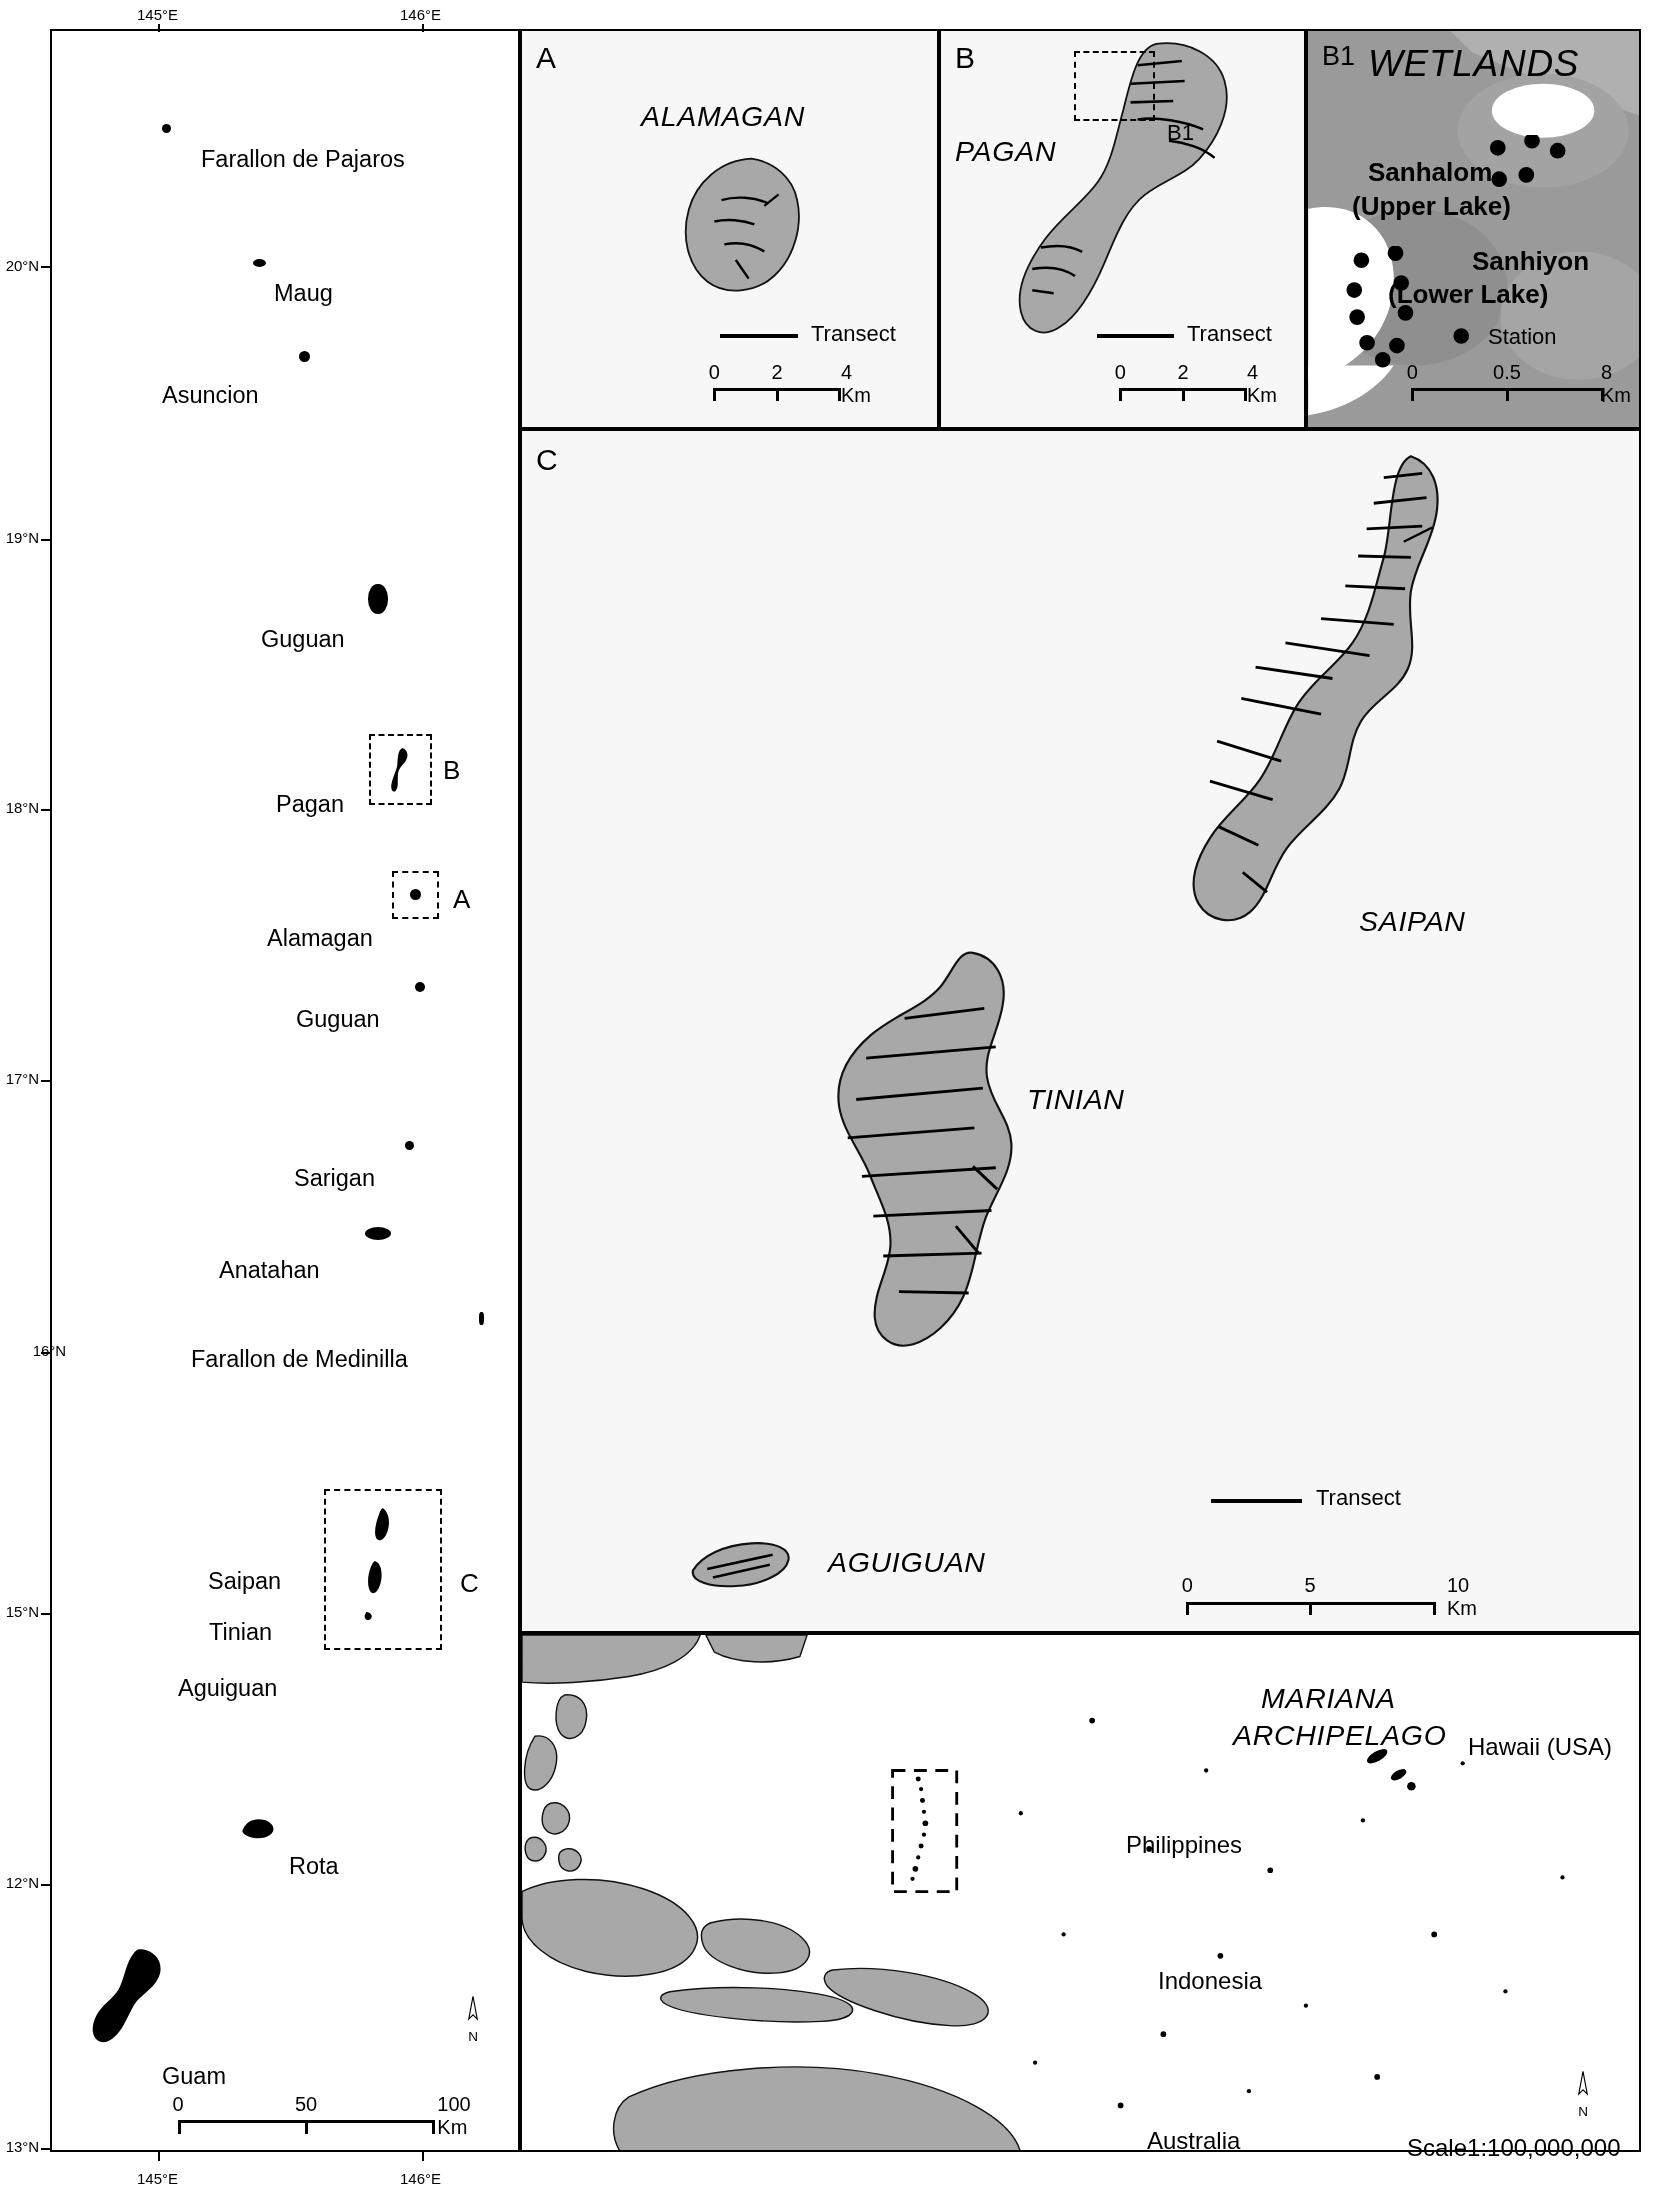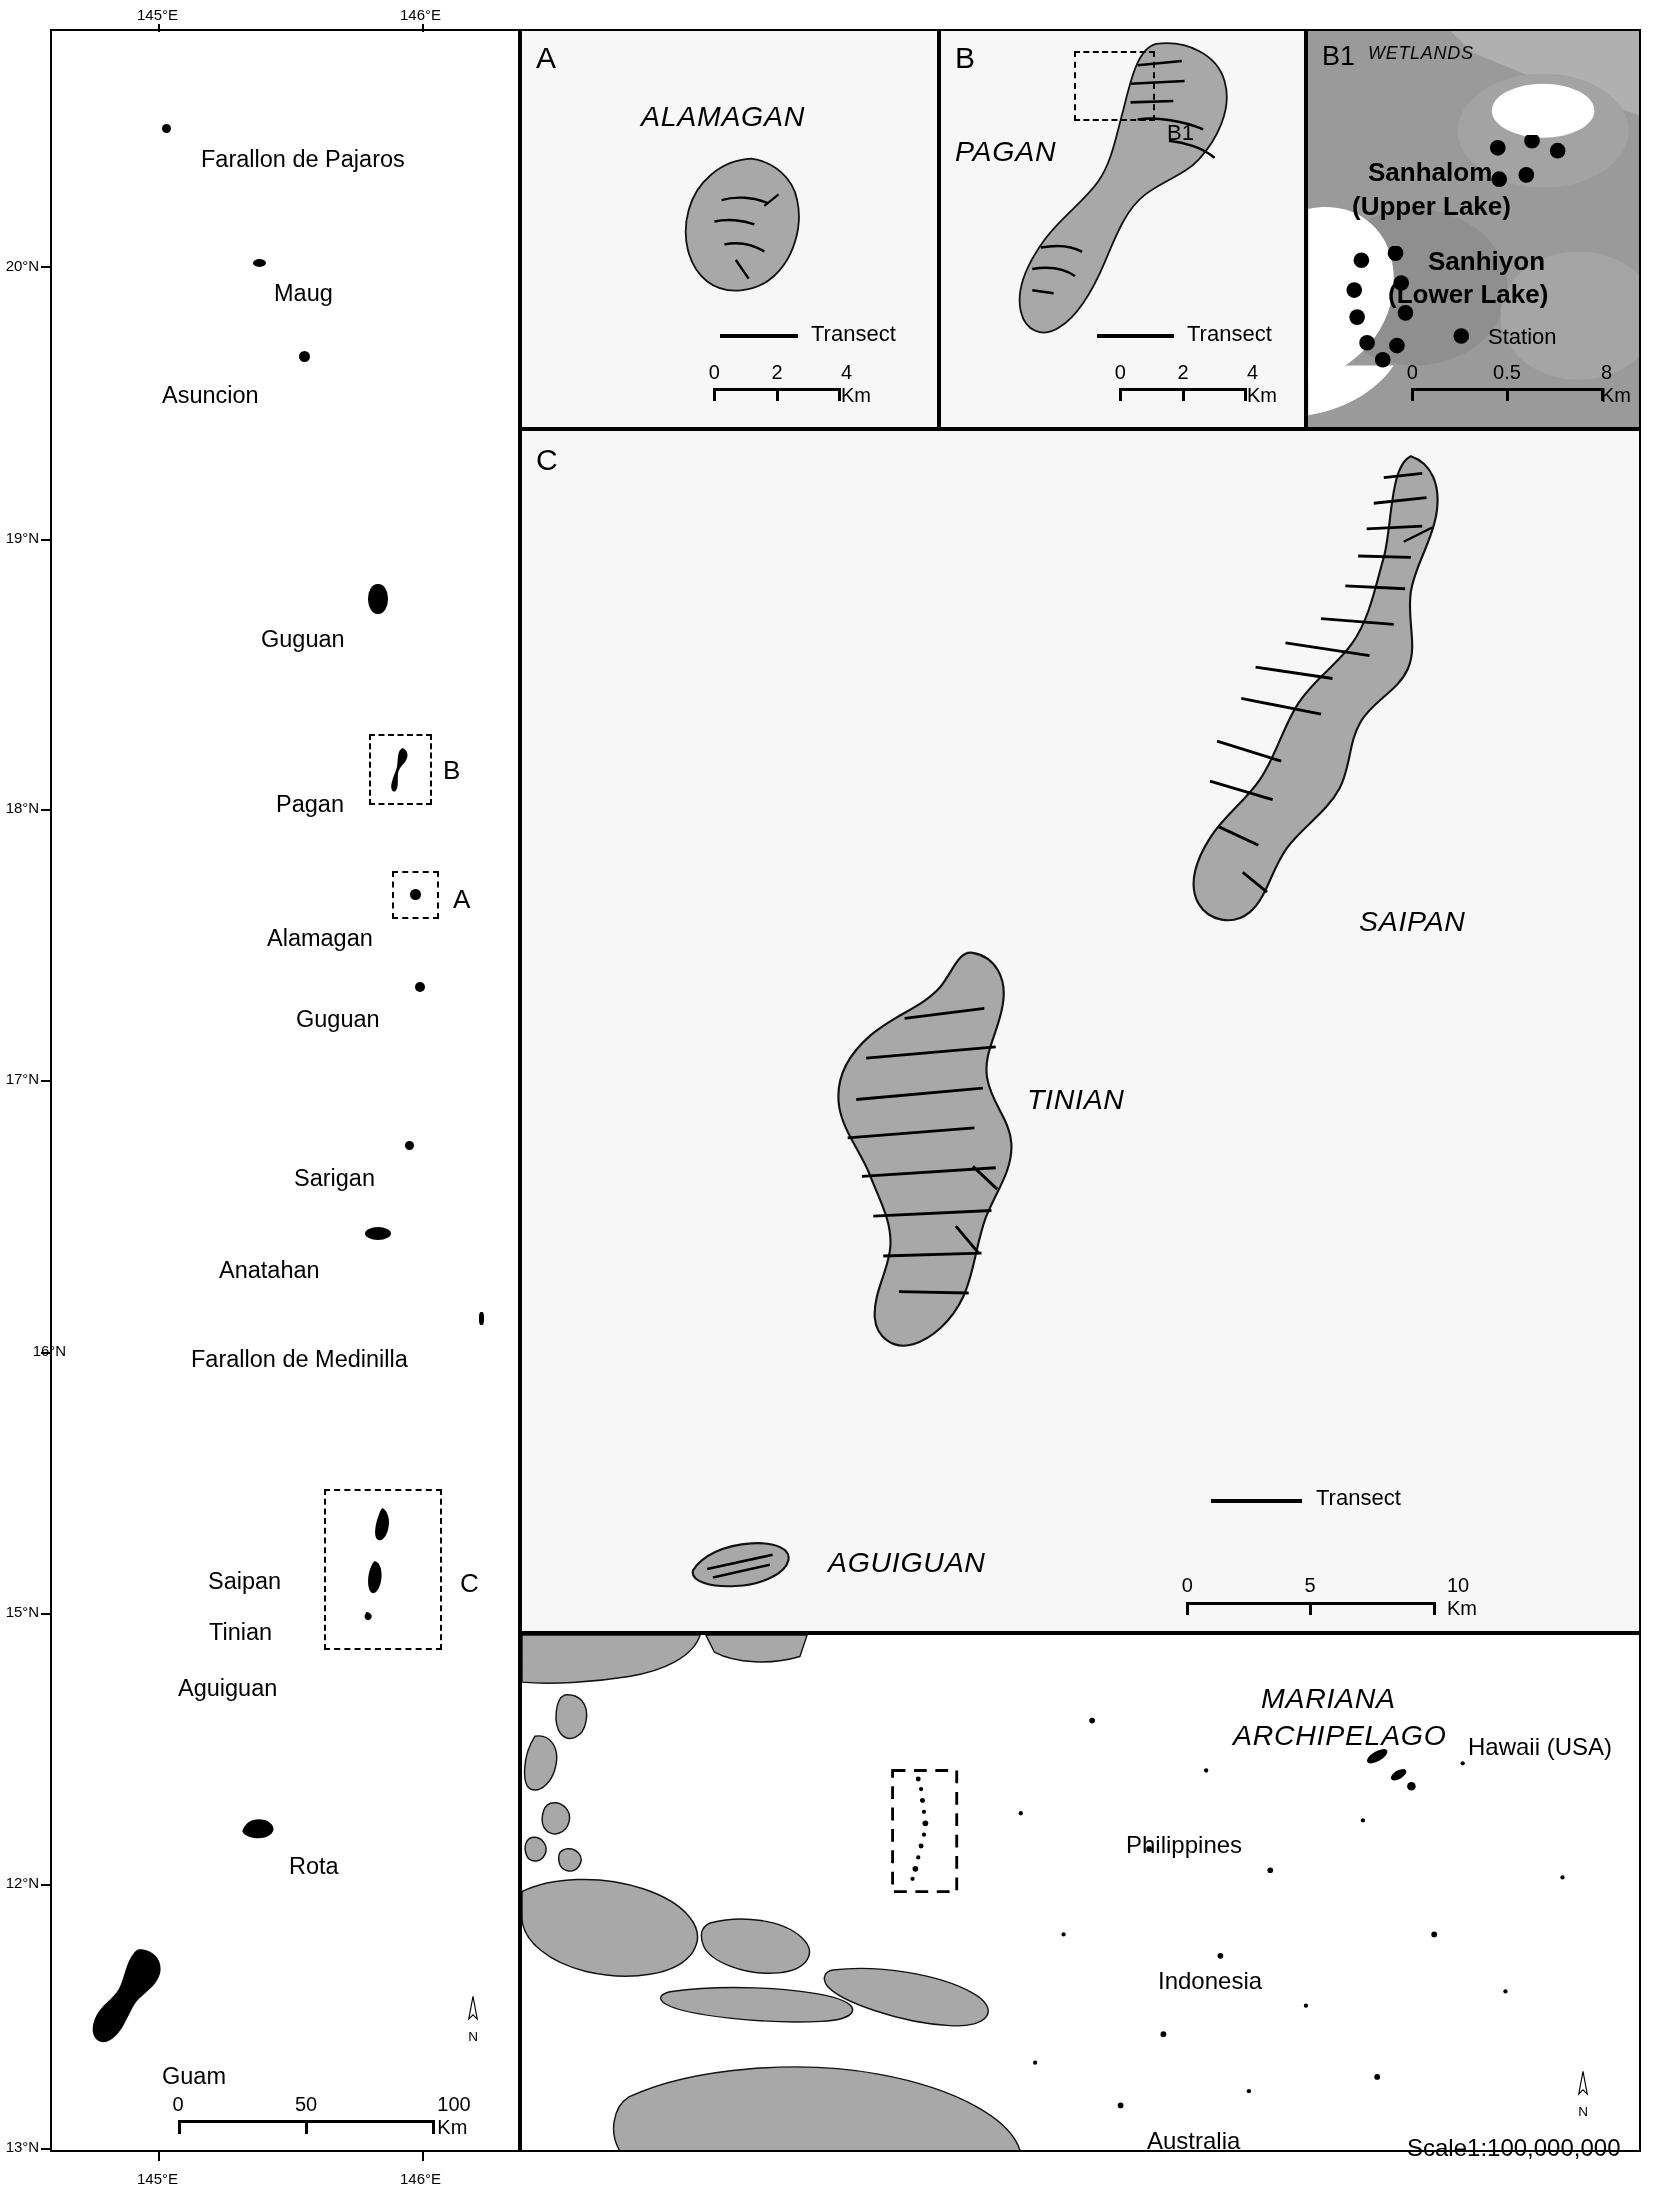--- a/index.html
+++ b/index.html
@@ -216,21 +216,21 @@
       <path d="M0 0 L470 0 L470 120 C380 90, 300 60, 230 30 L200 0 Z" fill="#b0b0b0"></path>
       <ellipse cx="330" cy="140" rx="120" ry="80" fill="#a3a3a3"></ellipse>
       <ellipse cx="150" cy="360" rx="130" ry="110" fill="#8f8f8f"></ellipse>
       <ellipse cx="380" cy="400" rx="110" ry="90" fill="#a5a5a5"></ellipse>
       <path d="M0 250 C50 240, 90 260, 110 300 C130 345, 120 400, 86 440 C56 474, 18 490, 0 492 Z" fill="#ffffff"></path>
       <path d="M0 470 L120 470 C100 500, 60 530, 0 540 Z" fill="#ffffff"></path>
       <ellipse cx="330" cy="112" rx="72" ry="38" fill="#ffffff"></ellipse>
     </svg>
   </div>
   <div class="pnl-letter" style="left:1322px;top:41px;font-size:27px;">B1</div>
-  <div class="isl-name" style="left:1368px;top:43px;font-size:18px;">WETLANDS</div>
+  <div class="isl-name" style="left:1368px;top:43px;font-size:37px;">WETLANDS</div>
 
   <svg style="position:absolute;left:1482px;top:135px;" width="100" height="57" viewBox="0 0 140 80">
     <circle class="station" cx="22" cy="18" r="11"></circle>
     <circle class="station" cx="70" cy="8" r="11"></circle>
     <circle class="station" cx="106" cy="22" r="11"></circle>
     <circle class="station" cx="62" cy="56" r="11"></circle>
     <circle class="station" cx="24" cy="62" r="11"></circle>
   </svg>
   <div style="position:absolute;left:1368px;top:157px;font-size:26px;font-weight:bold;color:#000;">Sanhalom</div>
   <div style="position:absolute;left:1352px;top:191px;font-size:26px;font-weight:bold;color:#000;">(Upper Lake)</div>
@@ -239,21 +239,21 @@
     <circle class="station" cx="30" cy="20" r="11"></circle>
     <circle class="station" cx="78" cy="10" r="11"></circle>
     <circle class="station" cx="20" cy="62" r="11"></circle>
     <circle class="station" cx="86" cy="52" r="11"></circle>
     <circle class="station" cx="24" cy="100" r="11"></circle>
     <circle class="station" cx="92" cy="94" r="11"></circle>
     <circle class="station" cx="38" cy="136" r="11"></circle>
     <circle class="station" cx="80" cy="140" r="11"></circle>
     <circle class="station" cx="60" cy="160" r="11"></circle>
   </svg>
-  <div style="position:absolute;left:1428px;top:246px;font-size:26px;font-weight:bold;color:#000;">Sanhiyon</div>
+  <div style="position:absolute;left:1472px;top:246px;font-size:26px;font-weight:bold;color:#000;">Sanhiyon</div>
   <div style="position:absolute;left:1388px;top:279px;font-size:26px;font-weight:bold;color:#000;">(Lower Lake)</div>
 
   <svg style="position:absolute;left:1452px;top:326px;" width="21.4" height="21.4" viewBox="0 0 30 30">
     <circle class="station" cx="13" cy="14" r="11"></circle>
   </svg>
   <div style="position:absolute;left:1488px;top:324px;font-size:22px;color:#000;">Station</div>
 
   <div class="sbar" style="left:1411px;top:388px;width:192px;height:21.4px;">
     <div class="line" style="width:192px;"></div>
     <div class="tickm" style="left:0;height:13px;"></div>

